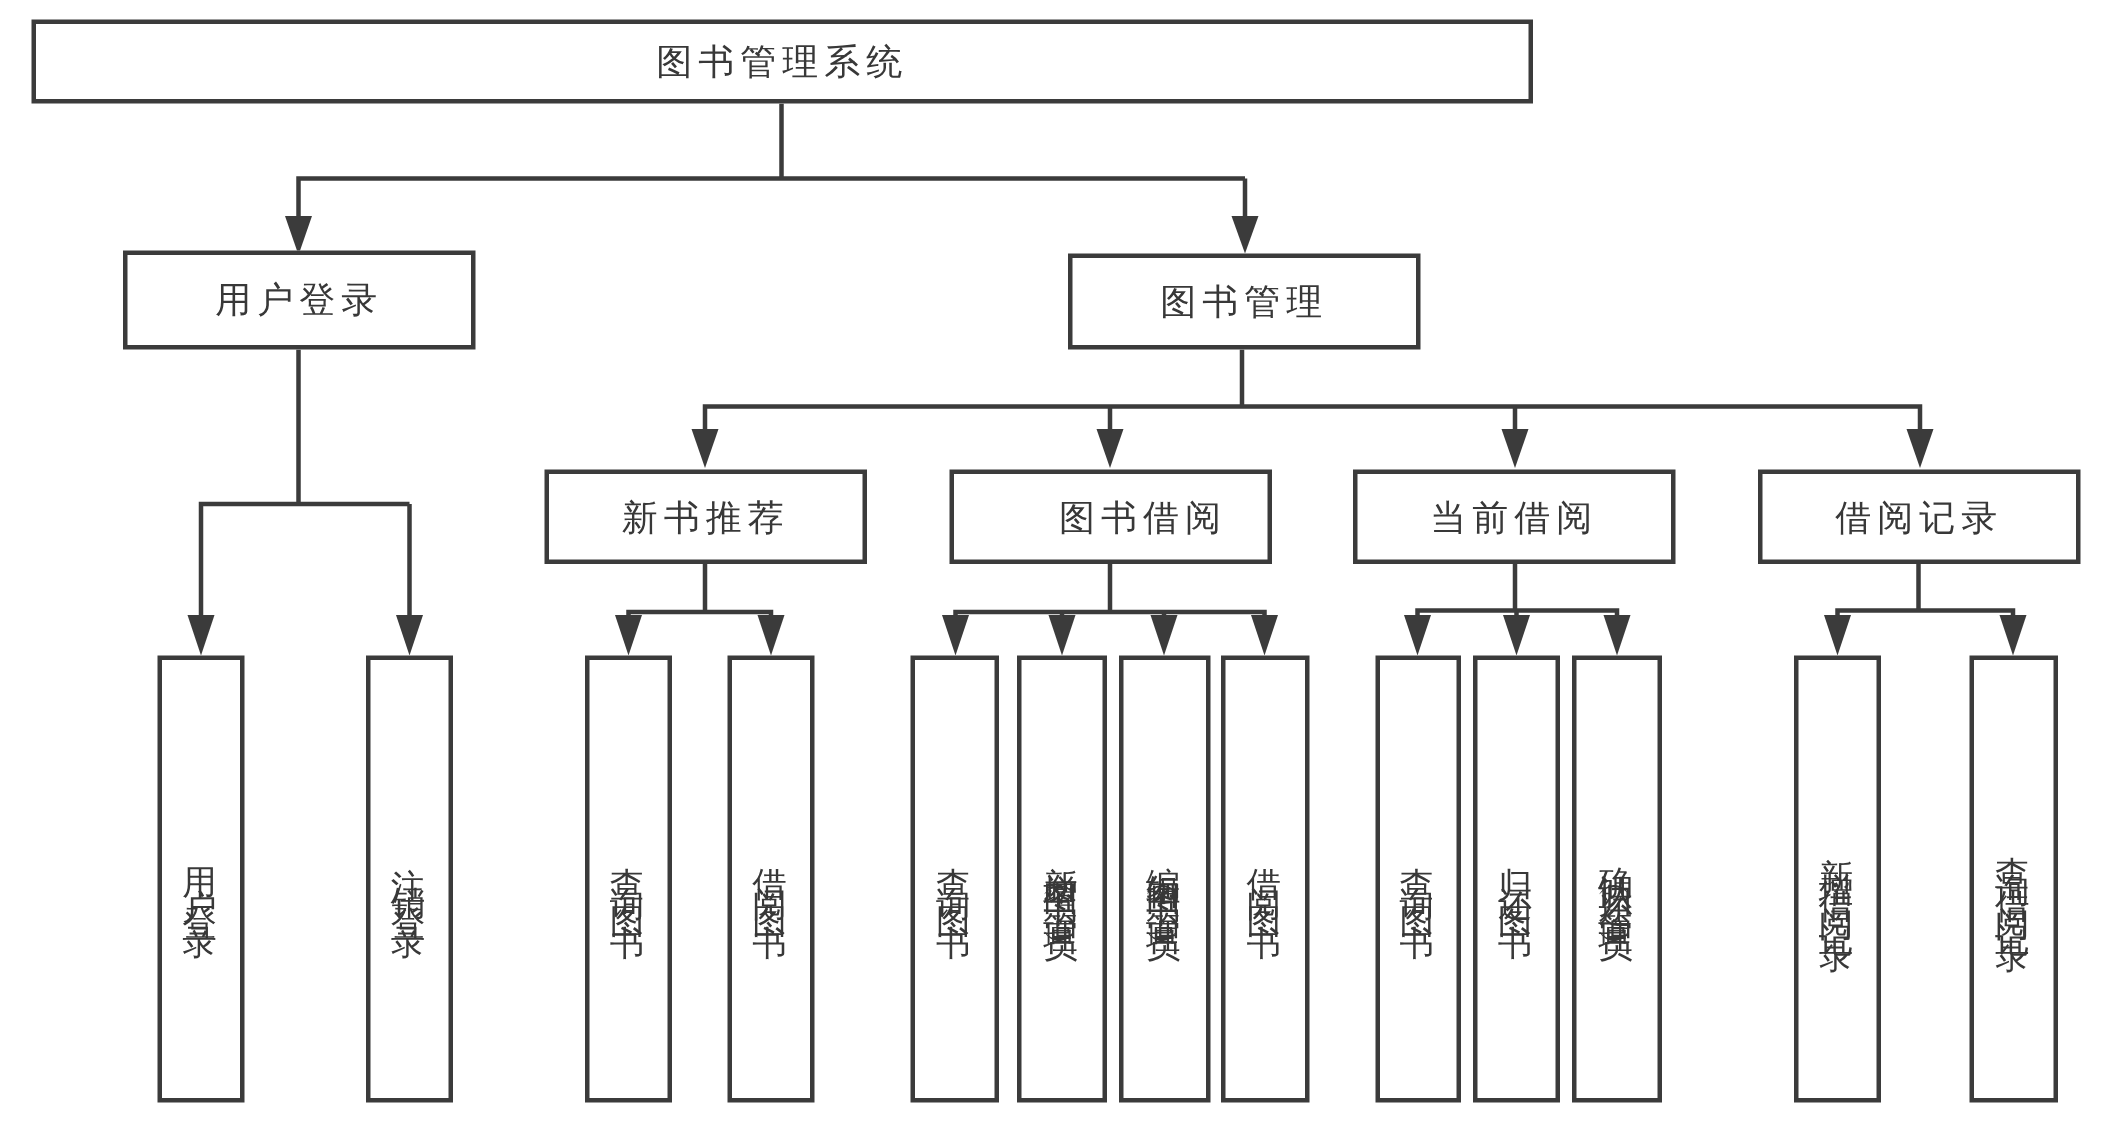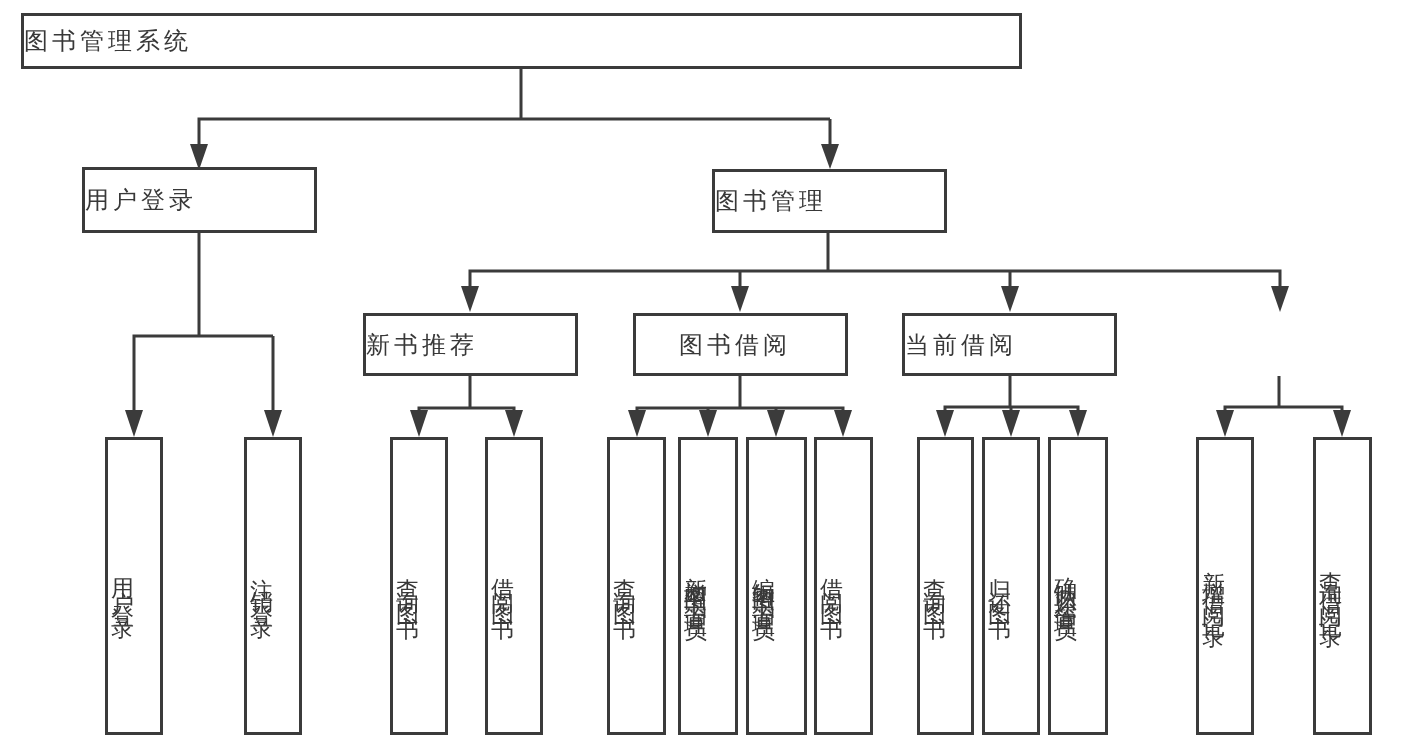--- a/index.html
+++ b/index.html
@@ -9,21 +9,21 @@
     background:#ffffff;
     font-family:"Liberation Sans","DejaVu Sans",sans-serif;
     overflow:hidden;
   }
   .connectors{position:absolute;left:0;top:0;z-index:0;}
   .node{
     position:absolute;
     box-sizing:border-box;
     border:3px solid #3b3b3b;
     background:#ffffff;
-    display:flex;align-items:center;
+    display:flex;align-items:center;justify-content:center;
     color:#383838;
     z-index:1;
   }
   .h-label{
     font-size:24px;
     letter-spacing:4px;
     white-space:nowrap;
     color:#383838;
   }
   .v-label{
@@ -103,20 +103,23 @@
 
   <div class="node" style="left:712px;top:169px;width:235px;height:64px;">
     <span class="h-label">图书管理</span>
   </div>
   <div class="node" style="left:633px;top:313px;width:215px;height:63px;padding-left:43px;">
     <span class="h-label">图书借阅</span>
   </div>
   <div class="node" style="left:902px;top:313px;width:215px;height:63px;">
     <span class="h-label">当前借阅</span>
   </div>
+  <div class="node" style="left:1172px;top:313px;width:215px;height:63px;">
+    <span class="h-label">借阅记录</span>
+  </div>
 
   <div class="node" style="left:105px;top:437px;width:58px;height:298px;">
     <span class="v-label v-short">用户登录</span>
   </div>
   <div class="node" style="left:244px;top:437px;width:58px;height:298px;">
     <span class="v-label v-short">注销登录</span>
   </div>
 
   <div class="node" style="left:390px;top:437px;width:58px;height:298px;">
     <span class="v-label v-short">查询图书</span>

